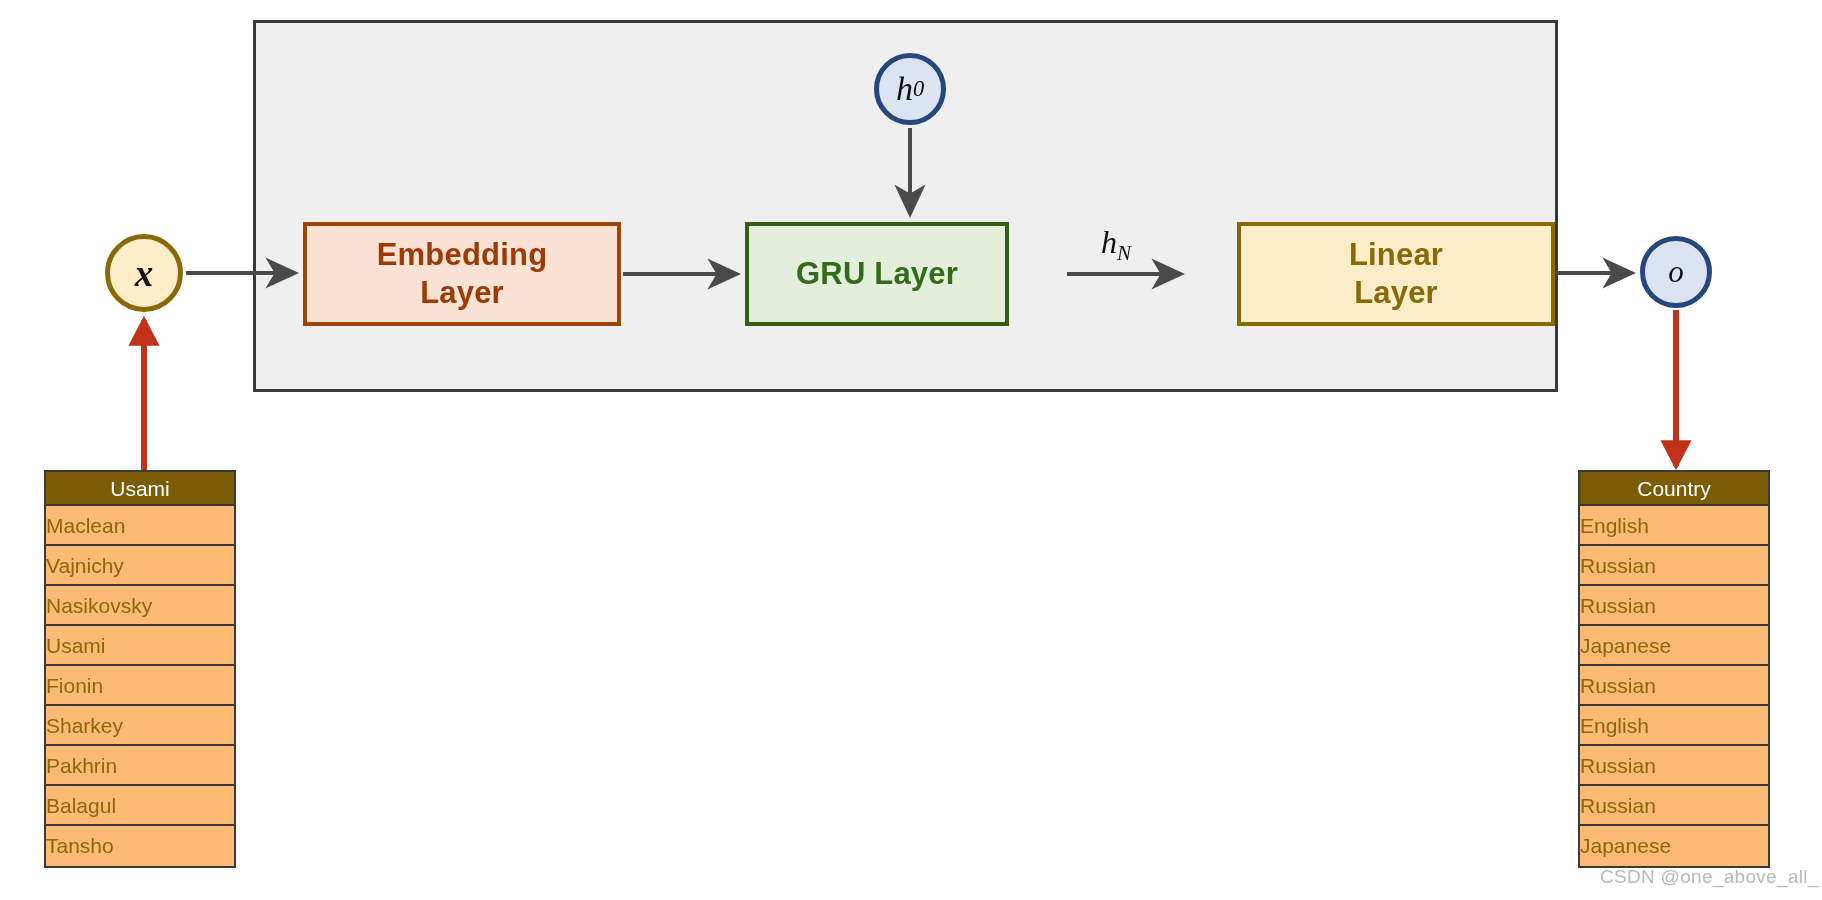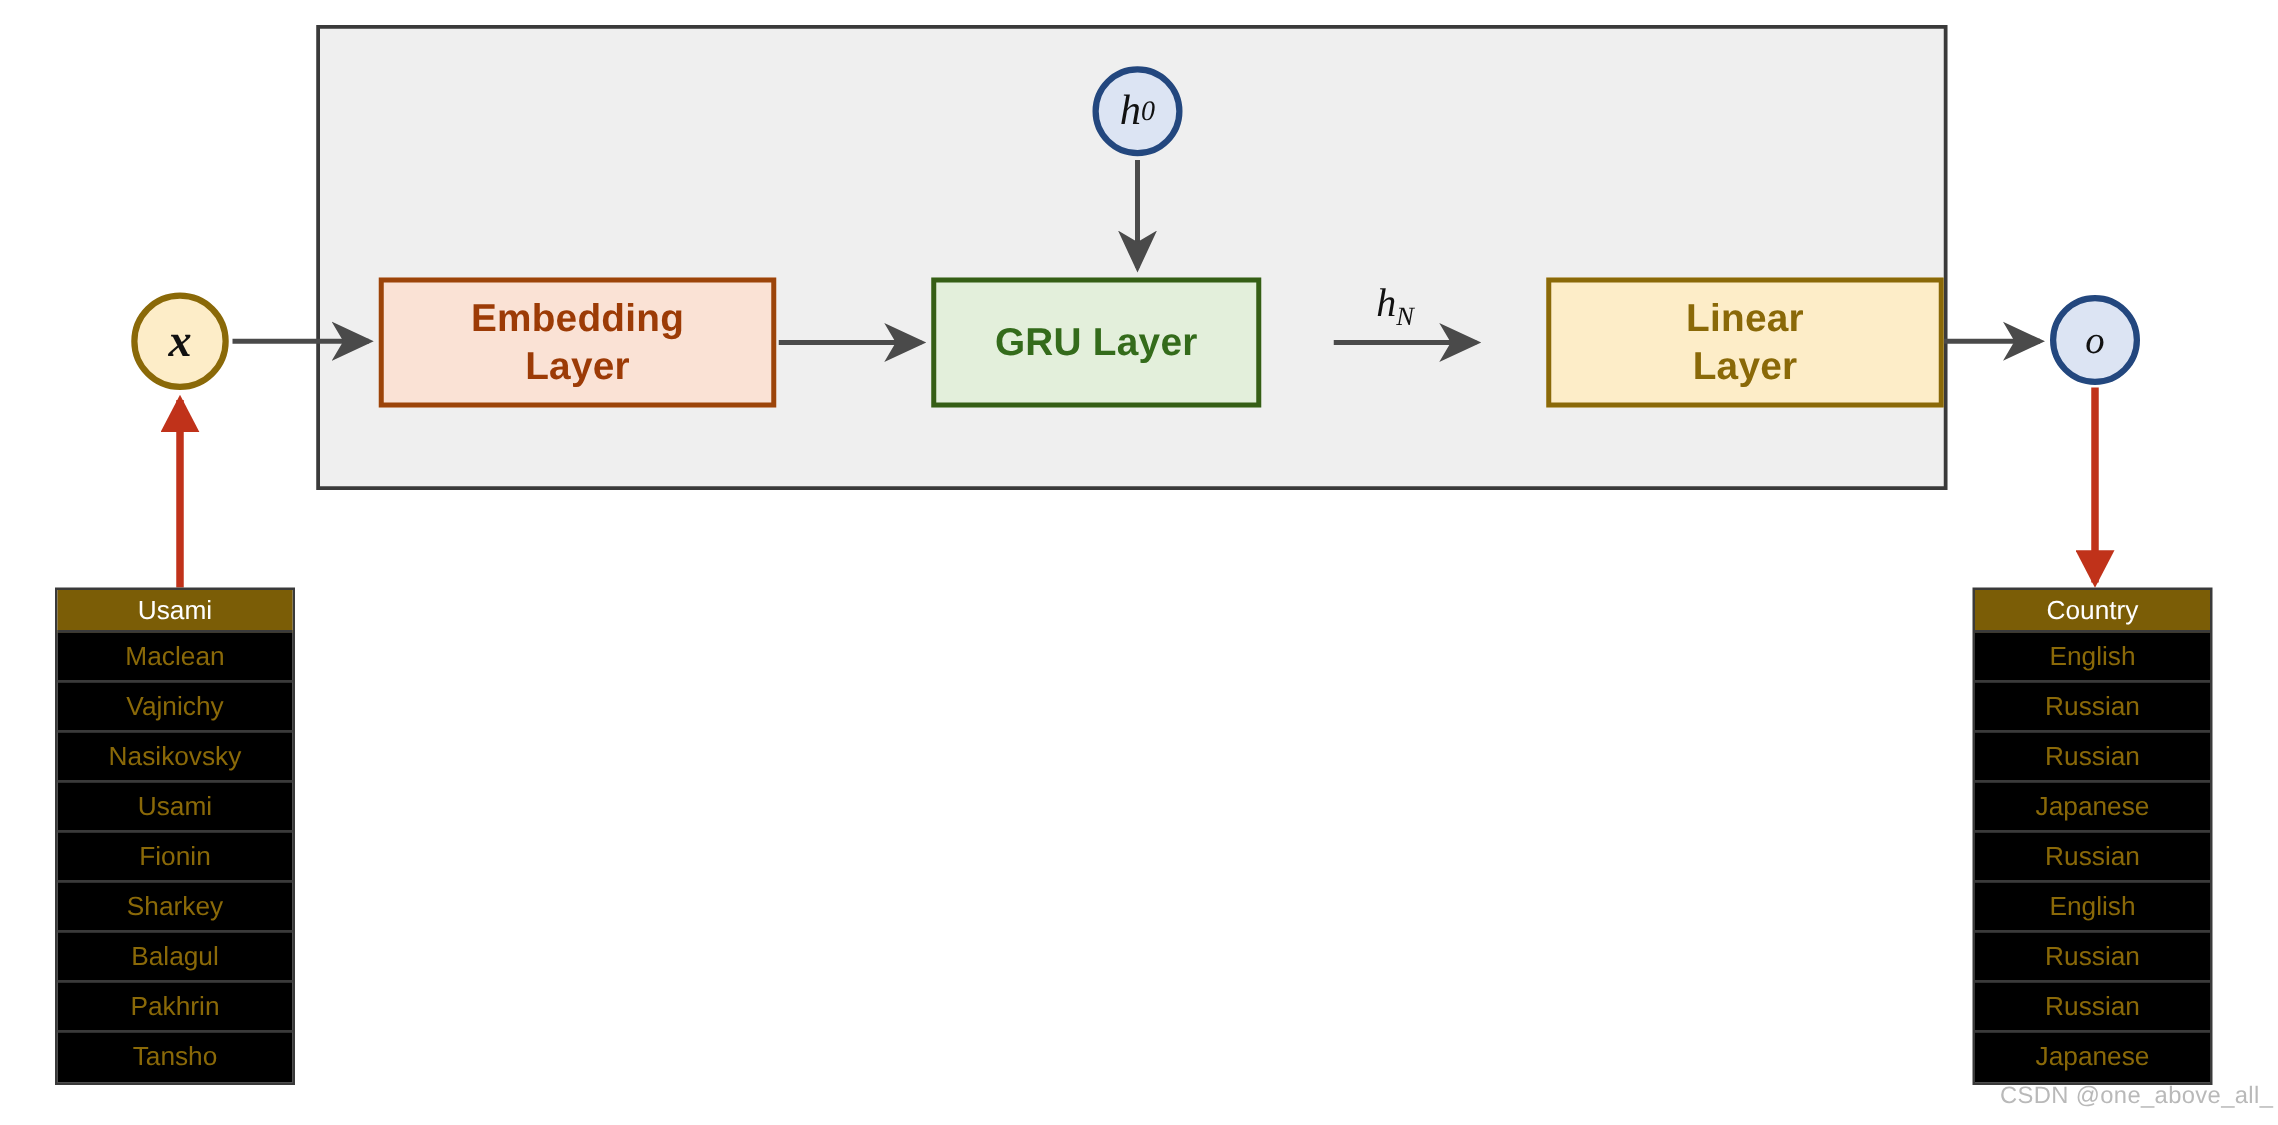--- a/index.html
+++ b/index.html
@@ -165,24 +165,23 @@
     background: #7b5d06;
     color: #ffffff;
     font-size: 21px;
     text-align: center;
     height: 34px;
     line-height: 34px;
     border-bottom: 2px solid #3a3a3a;
     box-sizing: border-box;
   }
   .data-table .td {
-    background: #000000;
+    background: #fdba74;
     color: #8a6908;
     font-size: 21px;
-    text-align: center;
     height: 40px;
     line-height: 40px;
     border-bottom: 2px solid #3a3a3a;
     box-sizing: border-box;
   }
   .data-table .td:last-child {
     border-bottom: none;
   }
 
   
@@ -266,22 +265,22 @@
 
   <div class="data-table table-name">
     <div class="th">Usami</div>
     <div>
         <div class="td">Maclean</div>
         <div class="td">Vajnichy</div>
         <div class="td">Nasikovsky</div>
         <div class="td">Usami</div>
         <div class="td">Fionin</div>
         <div class="td">Sharkey</div>
+        <div class="td">Pakhrin</div>
         <div class="td">Balagul</div>
-        <div class="td">Pakhrin</div>
         <div class="td">Tansho</div>
       </div>
   </div>
 
   <div class="data-table table-country">
     <div class="th">Country</div>
     <div>
         <div class="td">English</div>
         <div class="td">Russian</div>
         <div class="td">Russian</div>

